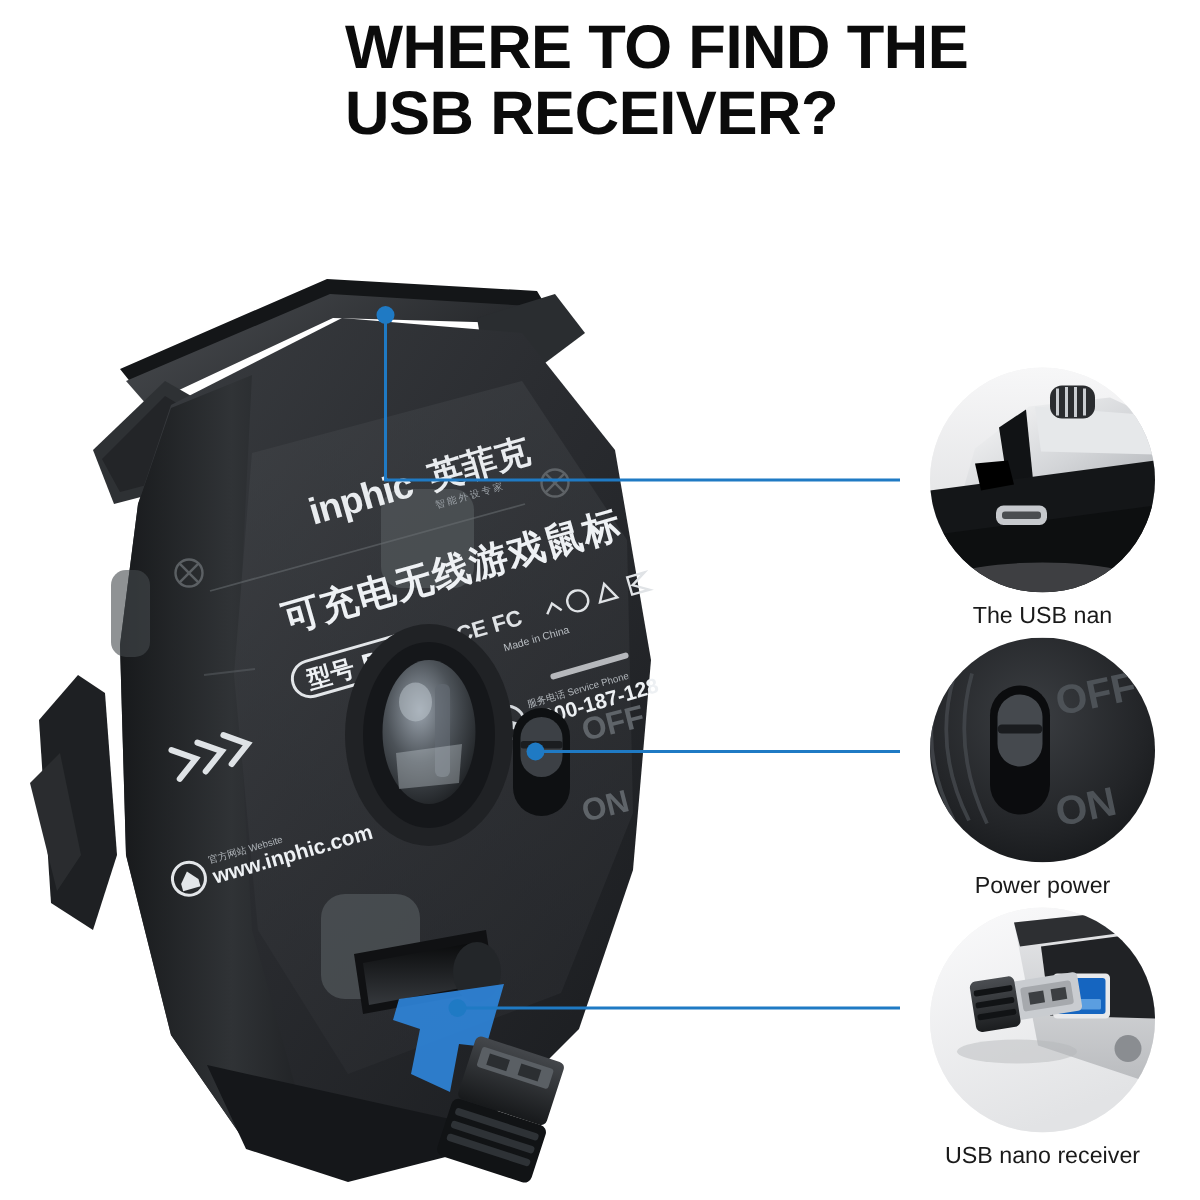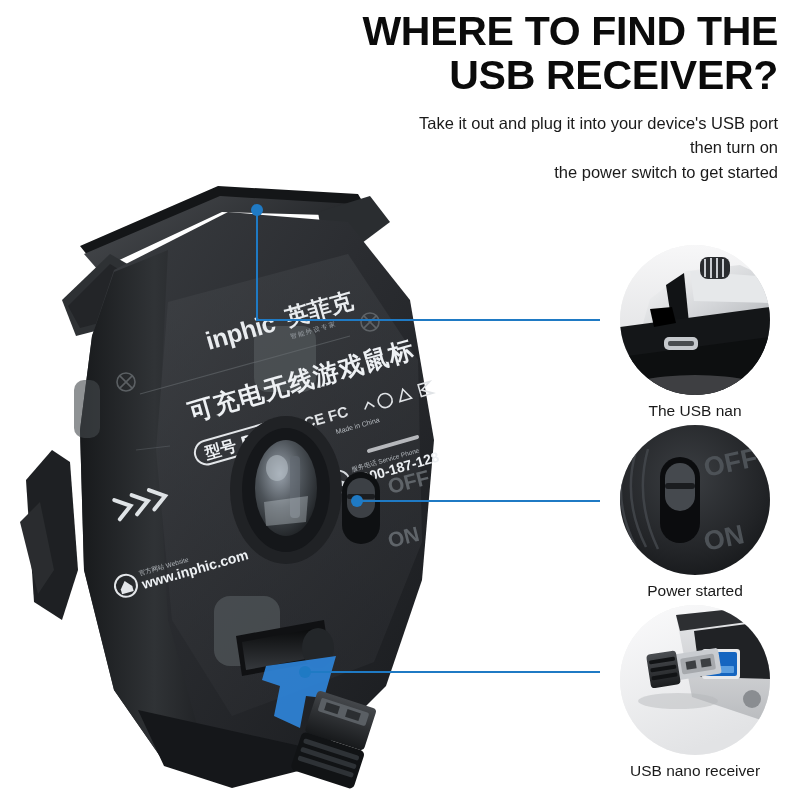--- a/index.html
+++ b/index.html
@@ -15,21 +15,20 @@
     font-family: "Liberation Sans", sans-serif;
     color: #111111;
   }
 
   
   #header {
     position: absolute;
     left: 230px;
     top: 10px;
     width: 548px;
-    text-align: right;
   }
   #headline {
     font-size: 41px;
     font-weight: bold;
     line-height: 1.07;
     letter-spacing: -0.3px;
     color: #0b0b0b;
     margin: 0;
     white-space: pre-line;
   }
@@ -87,23 +86,20 @@
     height: 800px;
     pointer-events: none;
   }
 </style>
 </head>
 <body>
 
 <div id="header">
   <h1 id="headline">WHERE TO FIND THE
 USB RECEIVER?</h1>
-  <div id="subtext">Take it out and plug it into your device's USB port
-then turn on
-the power switch to get started</div>
 </div>
 
 <div id="mouse-figure">
   <svg width="470" height="640" viewBox="0 0 470 640" xmlns="http://www.w3.org/2000/svg">
     <defs>
       <linearGradient id="bodyGrad" x1="0" y1="0" x2="1" y2="1">
         <stop offset="0%" stop-color="#3a3d41"></stop>
         <stop offset="45%" stop-color="#2a2c30"></stop>
         <stop offset="100%" stop-color="#191b1e"></stop>
       </linearGradient>
@@ -337,21 +333,21 @@
 
       <rect x="40" y="32" width="40" height="86" rx="20" fill="#0b0c0e"></rect>
 
       <rect x="45" y="38" width="30" height="48" rx="15" fill="#45494e"></rect>
       <rect x="45" y="58" width="30" height="6" rx="3" fill="#1a1c1f"></rect>
 
       <text x="86" y="52" font-family="'Liberation Sans', sans-serif" font-size="27" font-weight="bold" fill="#4d5257" transform="rotate(-12 86 52)">OFF</text>
       <text x="86" y="126" font-family="'Liberation Sans', sans-serif" font-size="27" font-weight="bold" fill="#4d5257" transform="rotate(-12 86 126)">ON</text>
     </svg>
   </div>
-  <div class="callout-label">Power started</div>
+  <div class="callout-label">Power power</div>
 </div>
 
 <div class="callout" id="callout-receiver">
   <div class="callout-photo">
     <svg width="150" height="150" viewBox="0 0 150 150" xmlns="http://www.w3.org/2000/svg">
       <defs>
         <linearGradient id="c3bg" x1="0" y1="0" x2="0.4" y2="1">
           <stop offset="0%" stop-color="#fbfbfc"></stop>
           <stop offset="100%" stop-color="#e2e3e5"></stop>
         </linearGradient>

